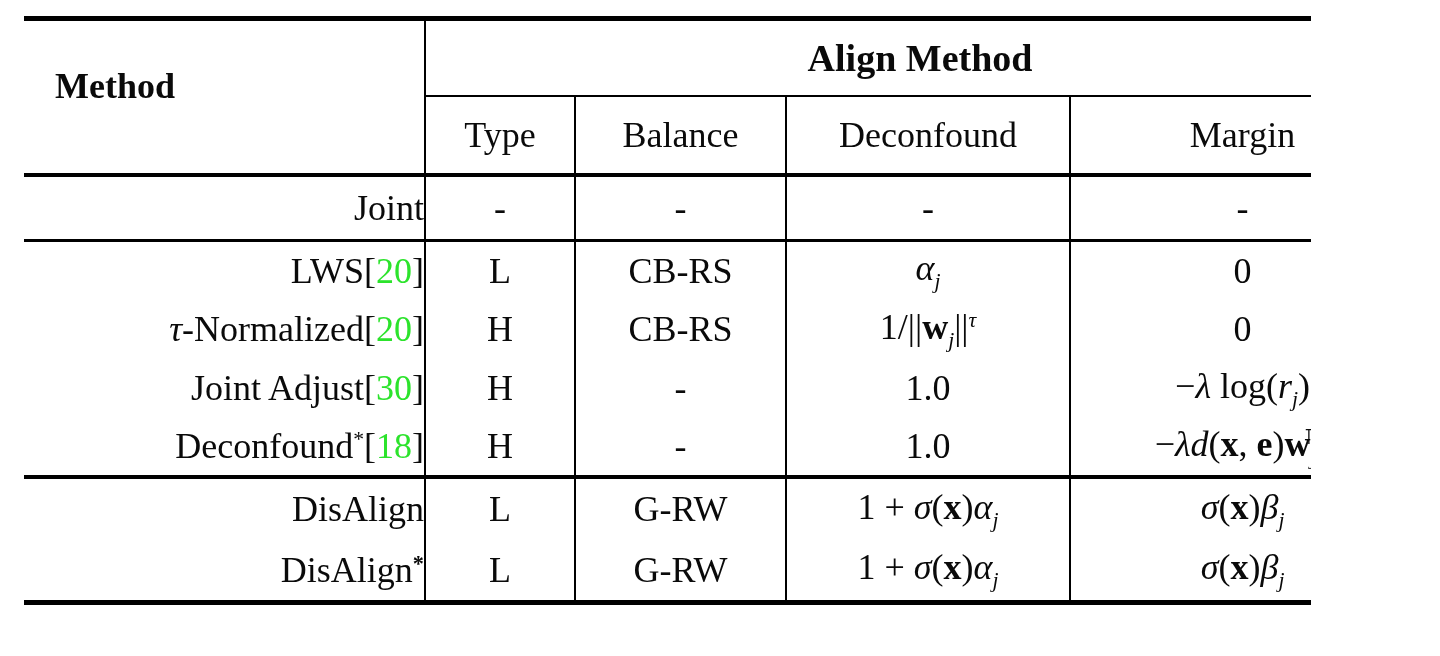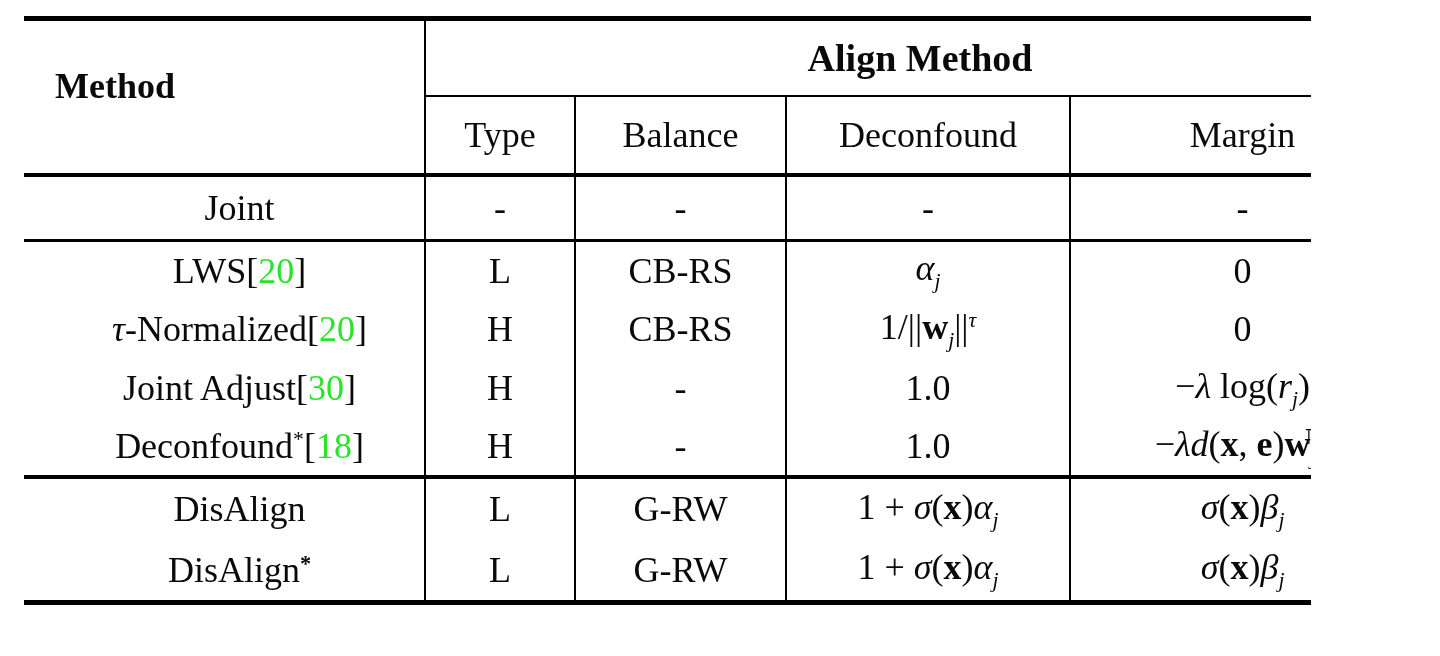--- a/index.html
+++ b/index.html
@@ -58,21 +58,21 @@
   tr.r-head1 { height: 77px; }
   tr.r-head2 { height: 79px; }
   tr.r-head2 > th { border-bottom: 4px solid #000; }
   tr.r-joint { height: 66px; }
   tr.r-joint > td { border-bottom: 3px solid #000; }
   tr.r-mid   { height: 59px; }
   tr.r-mid-last > td { border-bottom: 4px solid #000; }
   tr.r-dis   { height: 63px; }
 
   td.method-cell {
-    text-align: center;
+    text-align: right;
     padding-left: 31px;
   }
 
   
   .s-r   { font-style: normal; }
   .s-i   { font-style: italic; }
   .s-b   { font-weight: bold; }
   .s-g   { color: var(--citation-green, #2ce32c); }
   .s-sub  { font-size: 60%; vertical-align: -0.35em; font-style: italic; }
   .s-sup  { font-size: 60%; vertical-align: 0.55em; }

